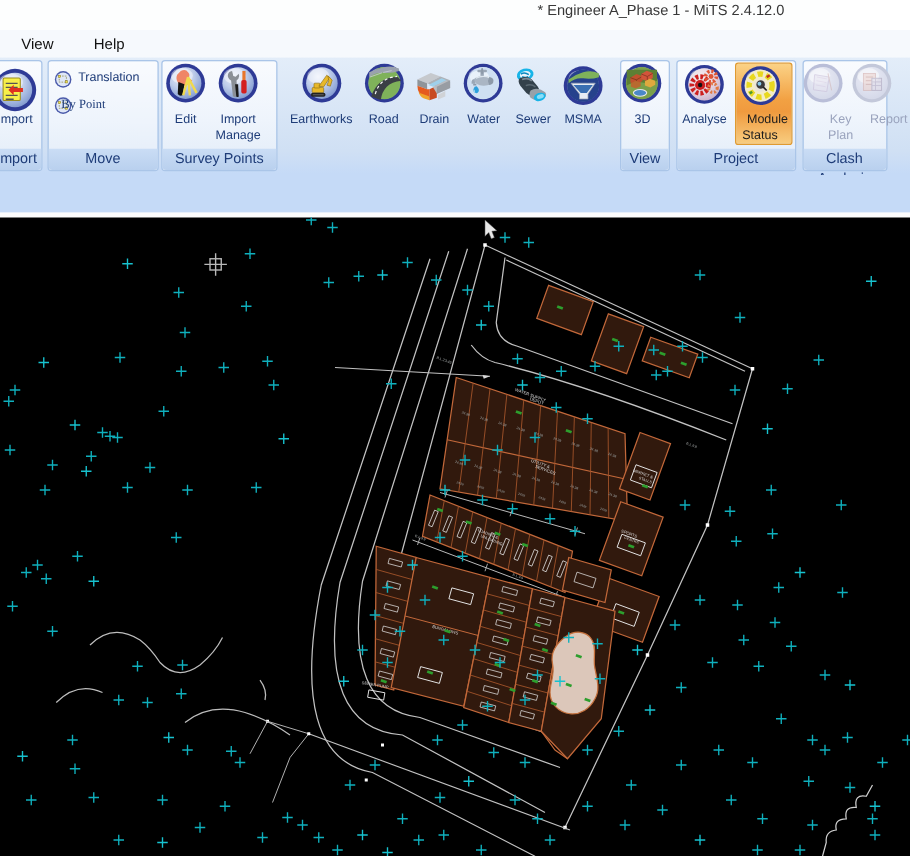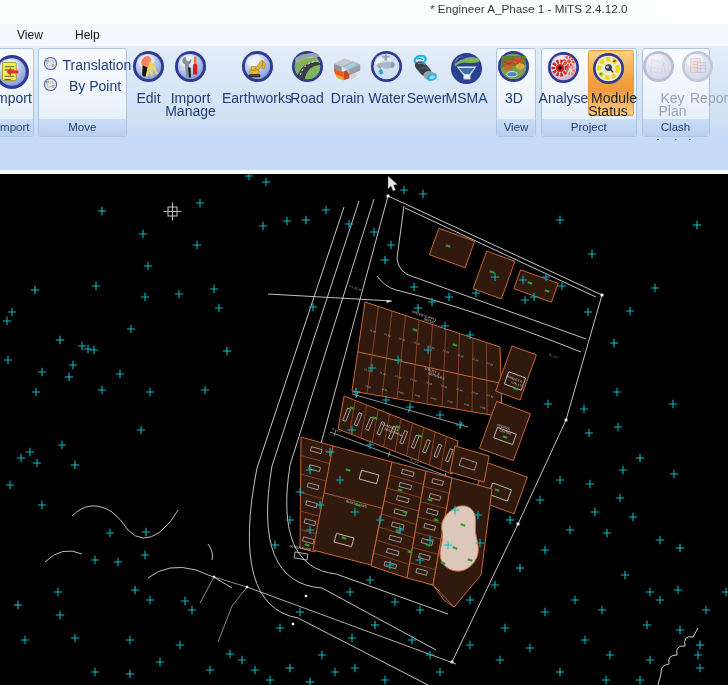--- a/index.html
+++ b/index.html
@@ -9,21 +9,21 @@
 #ribbon { position:absolute; left:0; top:46px; width:728px; height:124px;
   background:linear-gradient(#e3edf9, #d0e0f4 60%, #c5daf7 75%, #c5daf7); }
 #ribbon2 { position:absolute; left:0; top:140px; width:728px; height:30px; background:#c5daf7; }
 #whiteline { position:absolute; left:0; top:170px; width:728px; height:4px; background:#fcfcfc; }
 #canvas { position:absolute; left:0; top:174px; width:728px; height:511px; background:#000; }
 .grp { position:absolute; top:1.5px; height:89px; background:linear-gradient(#f9fbfe, #eef4fc 55%, #e2ecf8);
   border:1px solid #aac5e8; border-radius:3px; }
 .gcap { position:absolute; left:0; bottom:0; width:100%; height:16.5px;
   background:linear-gradient(#caddf5,#b9d0ee); border-radius:0 0 3px 3px;
   text-align:center; font-size:11.5px; color:#1e3c78; line-height:16px; }
-.blab { position:absolute; font-size:14px; color:#1e3c78; text-align:center; white-space:nowrap; }
+.blab { position:absolute; font-size:10px; color:#1e3c78; text-align:center; white-space:nowrap; }
 .blab.dis { color:#9aa3bd;padding-left:28px; }
 .ic { position:absolute; }
 </style></head>
 <body>
 <div id="titlebar">
     <span>* Engineer A_Phase 1 - MiTS 2.4.12.0</span>
   </div>
 <div id="menubar">
   <span class="menu" style="left:17px;">View</span>
   <span class="menu" style="left:75px;">Help</span>
@@ -47,20 +47,23 @@
           <stop offset="1" stop-color="#d3d7e8"></stop>
 </radialGradient>
 </defs>
     </svg>
 <div class="grp" style="left:-60px; width:93.5px;">
       <div class="gcap" style="text-align:right; padding-right:3px;">Import</div>
     </div>
 <div class="grp" style="left:37.5px; width:89.5px;">
       <div class="gcap" style="">Move</div>
     </div>
+<div class="grp" style="left:129px; width:93px;">
+      <div class="gcap" style="">Survey Points</div>
+    </div>
 <div class="grp" style="left:496px; width:40px;">
       <div class="gcap" style="">View</div>
     </div>
 <div class="grp" style="left:541px; width:95.5px;">
       <div class="gcap" style="">Project</div>
     </div>
 <div class="grp" style="left:641.5px; width:68px;">
       <div class="gcap" style="">Clash Analysis</div>
     </div>
 <div style="position:absolute; left:588px; top:4px; width:46px; height:65.5px;background:linear-gradient(180deg,#fbd286,#f2a143 45%,#f09a3e 60%,#f8cd80);border:1px solid #e09a30; border-radius:2.5px;"></div>
@@ -244,21 +247,21 @@
 <div class="blab" style="left:366.5px; top:44.0px; width:120px;">Sewer</div>
 <div class="blab" style="left:406.5px; top:44.0px; width:120px;">MSMA</div>
 <div class="blab" style="left:454px; top:44.0px; width:120px;">3D</div>
 <div class="blab" style="left:503.5px; top:44.0px; width:120px;">Analyse</div>
 <div class="blab" style="left:548px; top:44.0px; width:120px;color:#1c1c1c;padding-left:12px;">Module</div>
 <div class="blab" style="left:548px; top:57.0px; width:120px;color:#1c1c1c;">Status</div>
 <div class="blab dis" style="left:598.5px; top:44.0px; width:120px;">Key</div>
 <div class="blab dis" style="left:598.5px; top:57.0px; width:120px;">Plan</div>
 <div class="blab dis" style="left:637px; top:44.0px; width:120px;">Report</div>
 <div class="blab" style="left:62.5px; top:11px;">Translation</div>
-<div class="blab" style="left:69px; top:31.5px;">By Point</div>
+<div class="blab" style="left:49px; top:31.5px;font-family:Liberation Serif, serif;">By Point</div>
 </div>
 <div id="ribbon2"></div>
 <div id="whiteline"></div>
 <div id="canvas">
 <svg width="728" height="511" viewBox="0 174 728 511">
 <path d="M388 196 L316 462 Q301 545 342 553 L452 592" fill="none" stroke="#c2c2c2" stroke-width="1"></path>
 <path d="M374 199 L290 465 Q274 567 336 574 L448 614" fill="none" stroke="#c2c2c2" stroke-width="1"></path>
 <path d="M359 201 L272 466 Q252 583 322 588 L436 650" fill="none" stroke="#c2c2c2" stroke-width="1"></path>
 <path d="M344 207 L257 468 Q230 606 298 618 L428 685" fill="none" stroke="#c2c2c2" stroke-width="1"></path>
 <polyline points="388.0,196.0 602.0,295.0" fill="none" stroke="#c2c2c2" stroke-width="1"></polyline>

